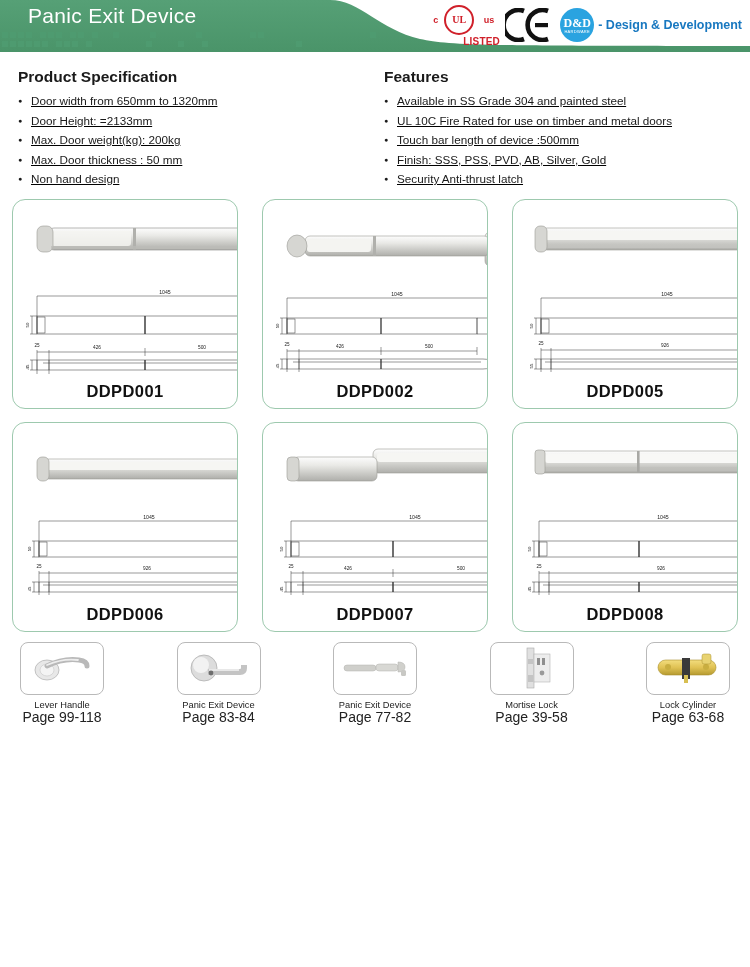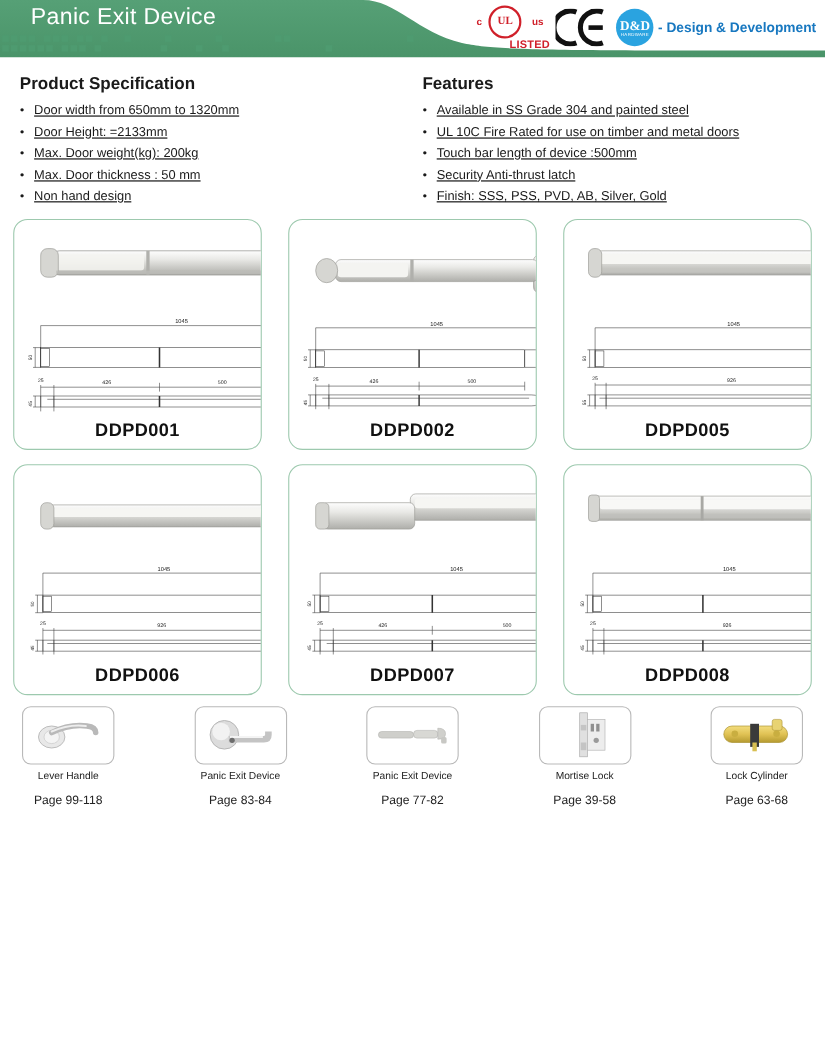--- a/index.html
+++ b/index.html
@@ -84,21 +84,21 @@
 
   
   .thumbs { display: flex; justify-content: space-between; padding: 10px 14px 4px 14px; }
   .thumb { width: 96px; text-align: center; }
   .thumb-box {
     width: 84px; height: 53px; margin: 0 auto;
     border: 1px solid #b9b9b9; border-radius: 8px; background: #fff;
     display: flex; align-items: center; justify-content: center; overflow: hidden;
   }
   .thumb-name { font-size: 9.3px; color: #222; margin-top: 4px; line-height: 12px; }
-  .thumb-page { font-size: 11px; color: #222; line-height: 12px; margin-top: 11px; }
+  .thumb-page { font-size: 14px; color: #222; line-height: 12px; }
 </style>
 </head>
 <body>
 
 <div class="header">
 
   <svg class="header-shape" width="750" height="56" viewBox="0 0 750 56">
     <defs>
       <linearGradient id="ghead" x1="0" y1="0" x2="0" y2="1">
         <stop offset="0" stop-color="#56a076"></stop>
@@ -184,22 +184,22 @@
       <li>Max. Door thickness : 50 mm</li>
       <li>Non hand design</li>
     </ul>
   </div>
   <div class="info-col right">
     <h2>Features</h2>
     <ul>
       <li>Available in SS Grade 304 and painted steel</li>
       <li>UL 10C Fire Rated for use on timber and metal doors</li>
       <li>Touch bar length of device :500mm</li>
+      <li>Finish: SSS, PSS, PVD, AB, Silver, Gold</li>
       <li>Security Anti-thrust latch</li>
-      <li>Finish: SSS, PSS, PVD, AB, Silver, Gold</li>
     </ul>
   </div>
 </div>
 
 <div class="grid">
 
   <div class="card">
     <div class="photo">
       <svg width="340" height="80" viewBox="0 0 340 80">
         <defs>

